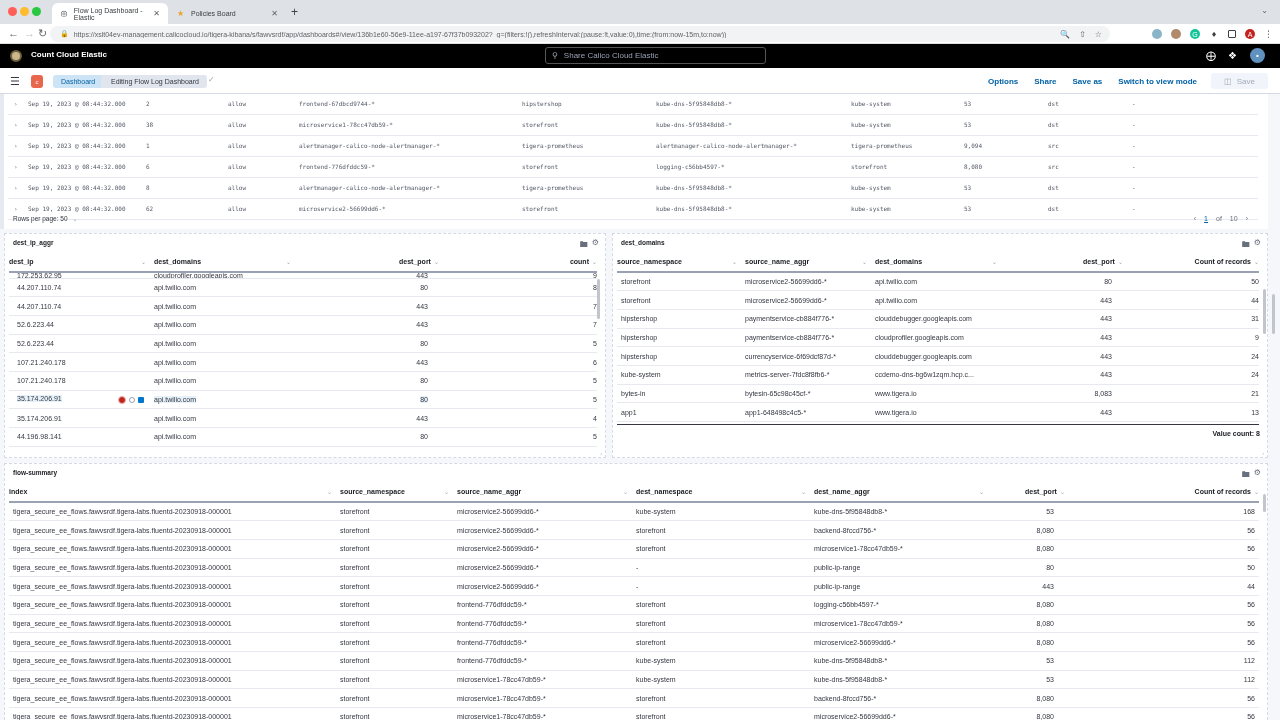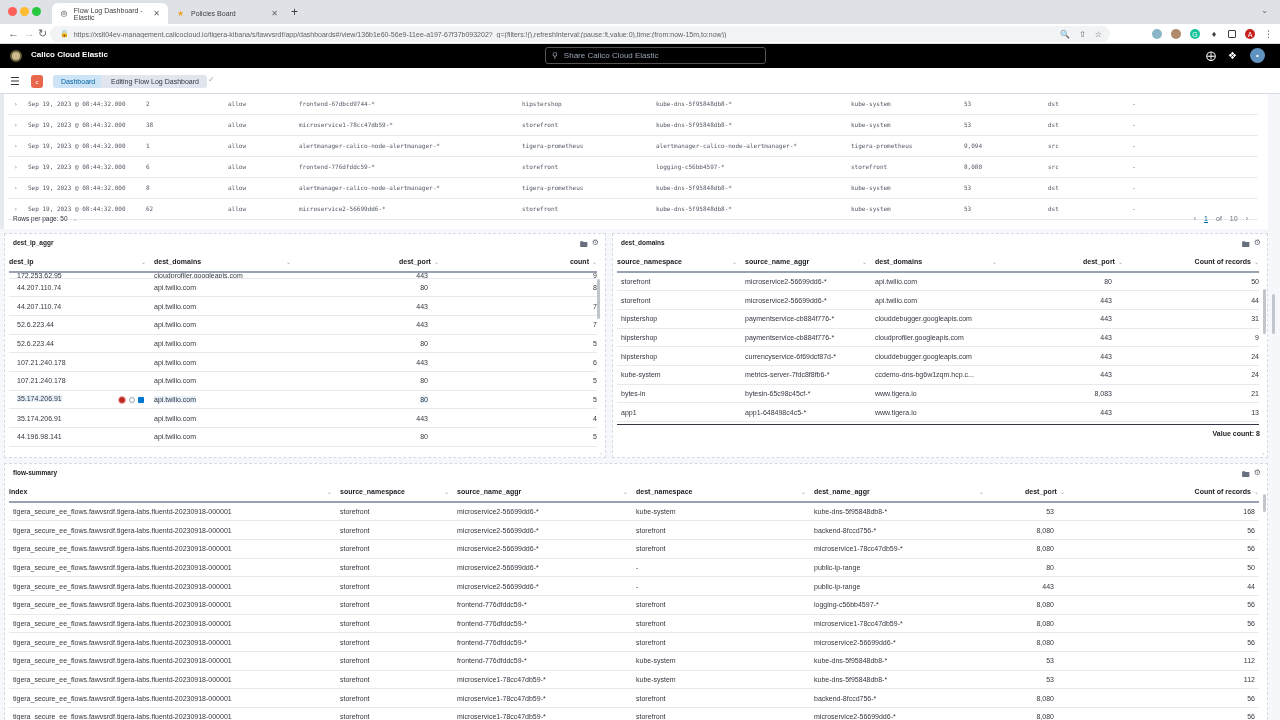--- a/index.html
+++ b/index.html
@@ -119,36 +119,46 @@
     <span class="ext" style="background:#15c39a">G</span>
     <span class="ext" style="background:none;color:#3c4043;font-size:9px">♦</span>
     <span class="ext" style="background:none;color:#3c4043;border:1px solid #3c4043;border-radius:1px;width:8px;height:8px"></span>
     <span class="ext" style="background:#c5221f">A</span>
     <span style="font-size:9px;color:#3c4043">⋮</span>
   </div>
 </div>
 
 <div class="kbn-header">
   <div class="kbn-logo"></div>
-  <span class="kbn-title">Calico Cloud Elastic</span>
+  <span class="kbn-title">Count Cloud Elastic</span>
   <div class="kbn-search">
     <span>⚲</span>
     <span>Share Calico Cloud Elastic</span>
   </div>
   <span class="kbn-icon" style="left:1206px">⨁</span>
   <span class="kbn-icon" style="left:1228px">❖</span>
   <div class="kbn-avatar">•</div>
 </div>
 
 <div class="dash-nav">
   <span class="hamburger">☰</span>
   <div class="space-badge">c</div>
   <div class="crumb first">Dashboard</div>
   <div class="crumb last">Editing Flow Log Dashboard</div>
   <span class="crumb-check">✓</span>
+  <div class="dash-actions">
+    <span class="dash-link">Options</span>
+    <span class="dash-link">Share</span>
+    <span class="dash-link">Save as</span>
+    <span class="dash-link">Switch to view mode</span>
+    <div class="save-btn">
+      <span>◫</span>
+      <span>Save</span>
+    </div>
+  </div>
 </div>
 
 <div class="canvas">
 
   <div class="panel top-panel">
     <div id="top-rows">
         <div class="top-row" style="top: 0px;">
           <span class="mono" style="left:6px">›</span>
           <span class="mono" style="left:20px">Sep 19, 2023 @ 08:44:32.000</span>
           <span class="mono" style="left:138px">2</span>

